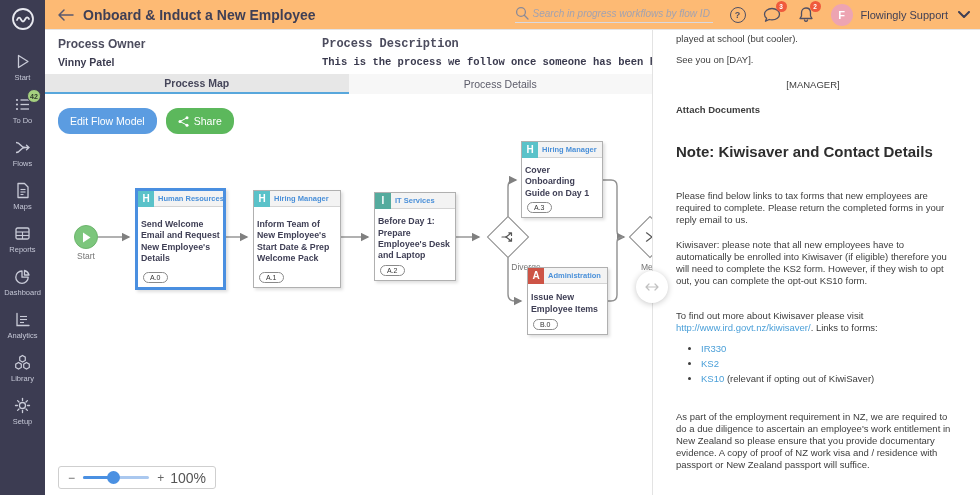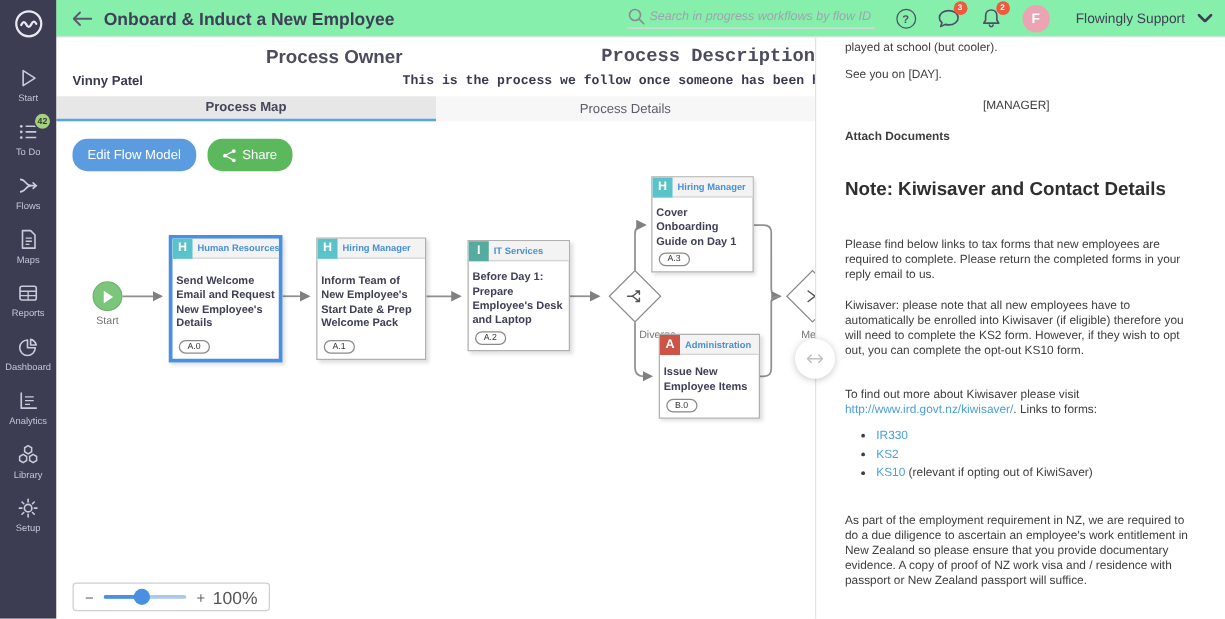--- a/index.html
+++ b/index.html
@@ -14,46 +14,46 @@
   .nav-item .nav-label { font-size:7.5px; color:#c5c7d6; margin-top:2px; }
   .nav-icon { position:relative; width:19px; height:19px; }
   .nav-badge { position:absolute; top:-6px; right:-9px; background:#a5d17f; color:#2d3b2a; border:1px solid #3c3c52;
                border-radius:50%; width:14px; height:14px; font-size:7px; font-weight:bold;
                display:flex; align-items:center; justify-content:center; }
 
   
   .content { flex:1; display:flex; flex-direction:column; min-width:0; }
 
   
-  .topbar { height:30px; display:flex; align-items:center; padding:0 10px 0 12px; border-bottom:1px solid #e4e4e6; background:#86efac; flex-shrink:0; }
+  .topbar { height:30px; display:flex; align-items:center; padding:0 10px 0 12px; border-bottom:1px solid #e4e4e6; background:#fdba74; flex-shrink:0; }
   .back-btn { width:18px; height:18px; cursor:pointer; display:flex; align-items:center; }
   .page-title { font-size:14px; font-weight:600; color:#3f3f55; margin-left:8px; white-space:nowrap; }
   .search-wrap { margin-left:auto; display:flex; align-items:center; border-bottom:1px solid #d9d9e0; padding-bottom:2px; width:198px; }
   .search-input { border:none; outline:none; font-size:10px; font-style:italic; color:#6a6a7a; width:178px; margin-left:4px;
                   font-family:"Liberation Sans", sans-serif; background:transparent; }
   .search-input::placeholder { color:#a2a2b0; }
   .tb-icon { position:relative; margin-left:16px; cursor:pointer; width:18px; height:18px; display:flex; align-items:center; justify-content:center; }
   .help-circle { width:16px; height:16px; border:1.4px solid #4f4f63; border-radius:50%; font-size:9px; font-weight:bold; color:#4f4f63;
                  display:flex; align-items:center; justify-content:center; }
   .tb-badge { position:absolute; top:-5px; right:-6px; background:#f05a3c; color:#fff; border-radius:50%;
               width:11px; height:11px; font-size:6.5px; font-weight:bold; display:flex; align-items:center; justify-content:center; }
   .avatar { width:22px; height:22px; border-radius:50%; background:#eda4b2; color:#fff; font-weight:bold; font-size:11px;
             display:flex; align-items:center; justify-content:center; margin-left:16px; cursor:pointer; flex-shrink:0; }
-  .account-name { font-size:11px; color:#3f3f55; margin-left:21px; white-space:nowrap; cursor:pointer; }
+  .account-name { font-size:11px; color:#3f3f55; margin-left:8px; white-space:nowrap; cursor:pointer; }
   .chevron { margin-left:10px; cursor:pointer; display:flex; }
 
   
   .body { flex:1; display:flex; position:relative; min-height:0; }
 
   
   .main { width:607px; flex-shrink:0; position:relative; overflow:hidden; background:#fff; }
   .meta { display:flex; padding:7px 0 6px 13px; }
   .meta-col1 { width:264px; flex-shrink:0; }
   .meta-col2 { flex:1; min-width:0; overflow:hidden;font-family:Liberation Mono, monospace; }
-  .meta-label { font-size:15px; font-weight:600; color:#4c4c5e;text-align:right; }
+  .meta-label { font-size:12px; font-weight:600; color:#4c4c5e; }
   .meta-value { font-size:10.5px; font-weight:bold; color:#3a3a4e; margin-top:5px; white-space:nowrap; overflow:hidden; }
   .tabs { display:flex; height:20px; }
   .tab { flex:1; display:flex; align-items:center; justify-content:center; font-size:10.5px; color:#5c5c6a; cursor:pointer; background:#f7f7f7; }
   .tab.active { background:#e7e7e7; border-bottom:2px solid #58a7dc; font-weight:600; color:#46465a; }
   .actions { display:flex; gap:9px; margin:14px 0 0 13px; position:relative; z-index:3; }
   .btn { border:none; border-radius:12px; color:#fff; font-size:10.5px; padding:0 12px; height:26px; cursor:pointer;
          display:flex; align-items:center; gap:5px; font-family:"Liberation Sans", sans-serif; }
   .btn-edit { background:#5b9ce1; }
   .btn-share { background:#5cb85c; }
 

